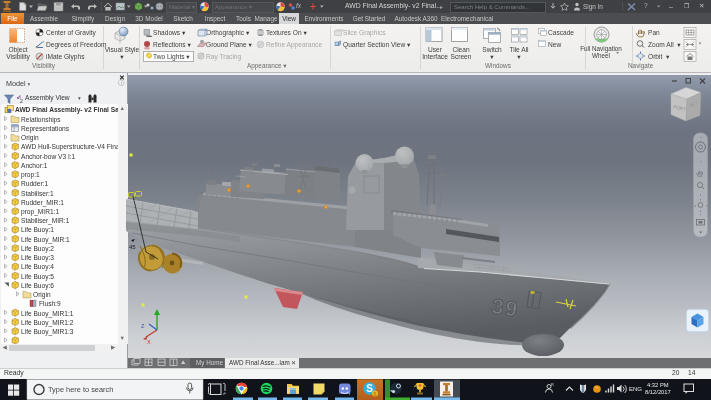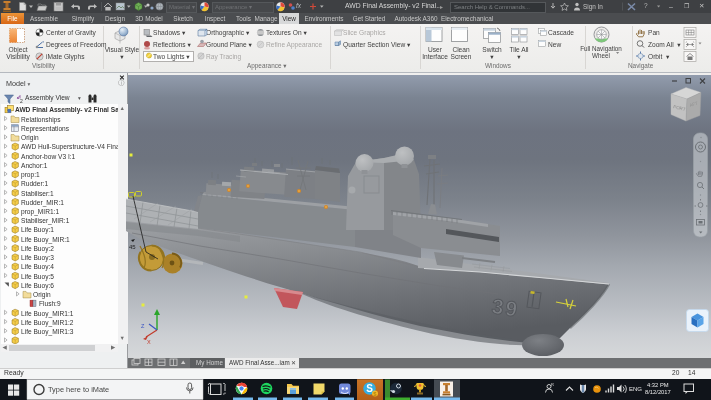--- a/index.html
+++ b/index.html
@@ -622,18 +622,18 @@
     </svg>
 <div id="txt">
       <div class="t" style="left:190px;top:358px;width:34px;height:10px;background:#5c5e60;"></div>
       <div class="t" style="left:196px;top:360.2px;font-size:6.3px;color:#d2d2d2;">My Home</div>
       <div class="t" style="left:225px;top:358px;width:74px;height:10px;background:#ececec;"></div>
       <div class="t" style="left:229px;top:360.2px;font-size:6.3px;color:#333;">AWD Final Asse...iam</div>
       <div class="t" style="left:291px;top:359.5px;font-size:6px;color:#444;">✕</div>
       <div class="t" style="left:4px;top:370px;font-size:6.8px;color:#333;">Ready</div>
       <div class="t" style="left:672px;top:370px;font-size:6.6px;color:#333;">20</div>
       <div class="t" style="left:688px;top:370px;font-size:6.6px;color:#333;">14</div>
-      <div class="t" style="left:48px;top:385.5px;font-size:7.4px;color:#454545;">Type here to iMate</div>
+      <div class="t" style="left:48px;top:385.5px;font-size:7.4px;color:#454545;">Type here to search</div>
       <div class="t" style="left:629px;top:386px;font-size:6px;color:#e8e8e8;">ENG</div>
       <div class="t" style="left:647px;top:382.5px;font-size:5.8px;color:#e8e8e8;">4:32 PM</div>
       <div class="t" style="left:645px;top:390px;font-size:5.8px;color:#e8e8e8;">8/12/2017</div>
     </div>
 </div>
 
 </body></html>

